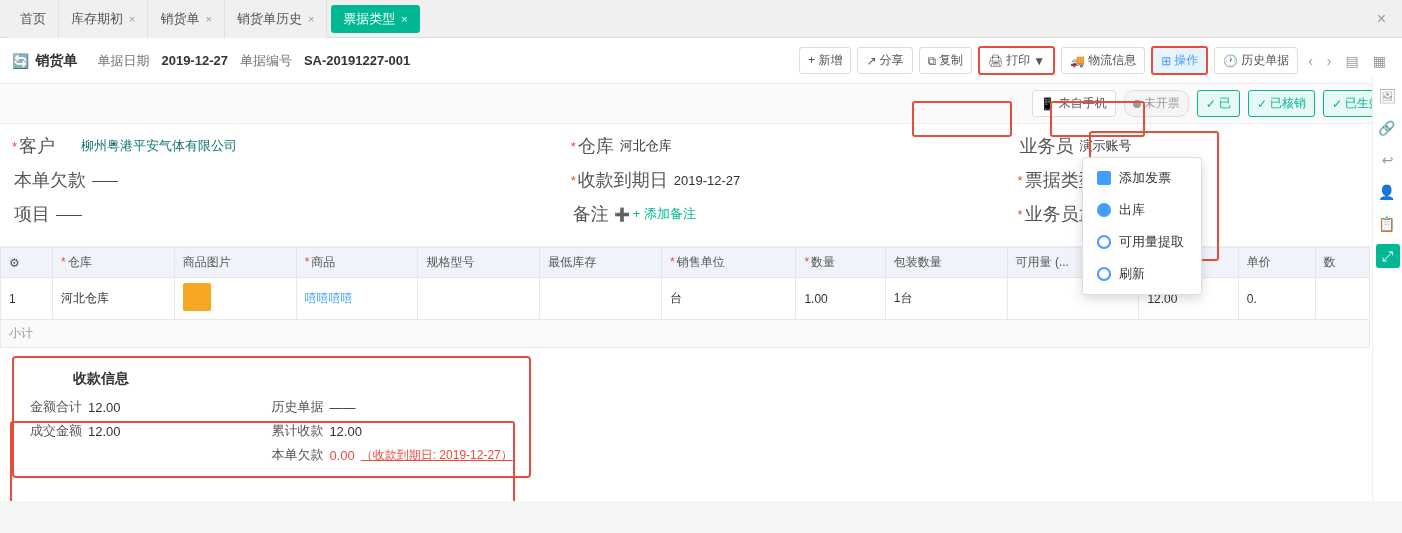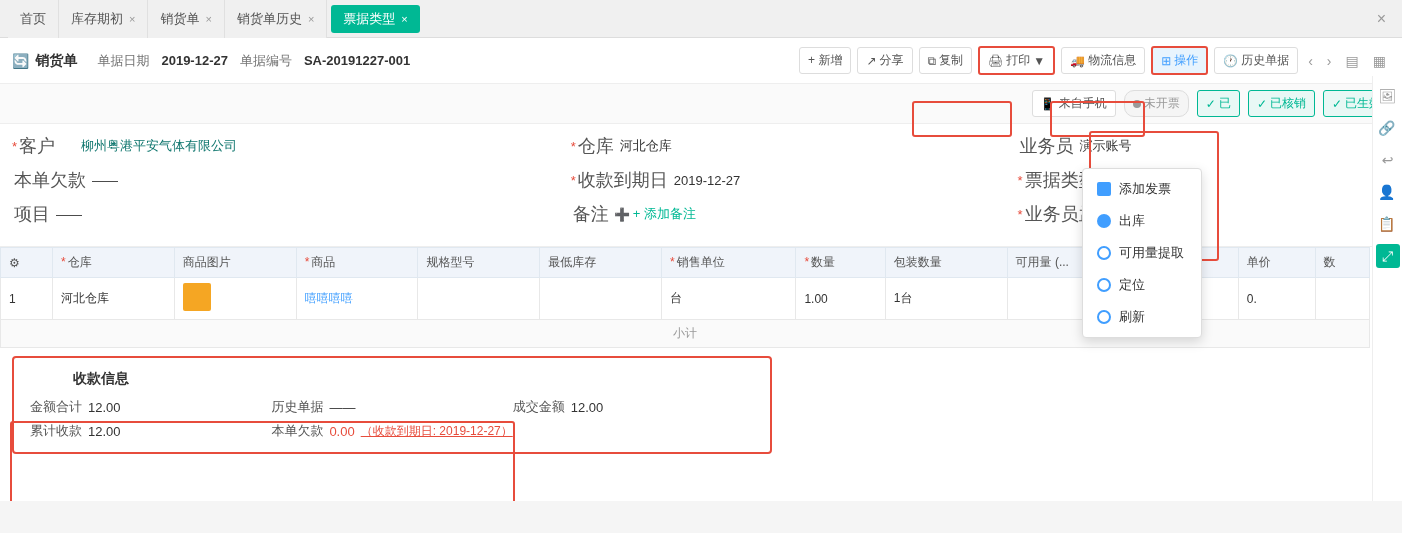--- a/index.html
+++ b/index.html
@@ -67,43 +67,43 @@
     .field-link { color: #0f766e; cursor: pointer; margin-left: 20px; }
     .field-add { color: #00b894; cursor: pointer; display: flex; align-items: center; gap: 2px; }
     table { width: 100%; border-collapse: collapse; font-size: 12px; }
     th {
       background: #f0f4fa; padding: 6px 8px; border: 1px solid #e0e8f0;
       text-align: left; white-space: nowrap; color: #555; font-weight: normal;
     }
     th .req { color: #e74c3c; margin-right: 2px; }
     td { padding: 5px 8px; border: 1px solid #e8e8e8; vertical-align: middle; white-space: nowrap; }
     tr:nth-child(even) td { background: #fafafa; }
-    .subtotal td { background: #f9f9f9; color: #999; text-align: center; }
+    .subtotal td { background: #f9f9f9; color: #999; }
 
     
     .product-img {
       width: 28px; height: 28px; background: #f5a623;
       display: inline-block; border-radius: 2px;
     }
 
     
     .payment-box {
       border: 2px solid #e74c3c; border-radius: 4px; padding: 12px 16px;
       margin: 8px 12px; display: inline-block; min-width: 480px; background: #fff;
     }
     .payment-title { font-weight: bold; font-size: 14px; margin-bottom: 10px; padding-left: 43px; }
-    .payment-grid { display: grid; grid-template-columns: 1fr 1fr 1fr; gap: 6px 0; }
+    .payment-grid { display: grid; grid-template-columns: 1fr 1fr; gap: 6px 0; }
     .payment-item { display: flex; align-items: center; gap: 6px; }
     .p-label { color: #555; font-size: 13px; }
     .p-value { color: #333; font-size: 13px; font-weight: 500; }
     .p-value.red { color: #e74c3c; }
 
     
     .dropdown-menu {
-      position: absolute; top: 130px; right: 200px; background: #fff;
+      position: absolute; top: 119px; right: 200px; background: #fff;
       border: 1px solid #ddd; border-radius: 4px; box-shadow: 0 4px 12px rgba(0,0,0,0.15);
       z-index: 100; min-width: 120px; padding: 4px 0;
     }
     .menu-item {
       display: flex; align-items: center; padding: 7px 14px; cursor: pointer;
       font-size: 13px; color: #333; gap: 8px; white-space: nowrap;
     }
     .menu-icon { width: 14px; height: 14px; display: inline-block; border-radius: 2px; }
     .menu-icon.blue-sq { background: #409eff; }
     .menu-icon.blue-circle { background: #409eff; border-radius: 50%; }
@@ -372,24 +372,20 @@
       <div class="menu-item">
         <span class="menu-icon blue-circle"></span>
         <span>出库</span>
       </div>
       <div class="menu-item">
         <span class="menu-icon outline-circle"></span>
         <span>可用量提取</span>
       </div>
       <div class="menu-item">
         <span class="menu-icon outline-circle"></span>
-        <span>定位</span>
-      </div>
-      <div class="menu-item">
-        <span class="menu-icon outline-circle"></span>
         <span>刷新</span>
       </div>
     </div>
 
     
     <div class="highlight-box" style="top: 63px; right: 390px; width: 100px; height: 36px;"></div>
     <div class="highlight-box" style="top: 63px; right: 257px; width: 95px; height: 36px;"></div>
     <div class="highlight-box" style="top: 93px; right: 183px; width: 130px; height: 130px;"></div>
     <div class="highlight-box" style="top: 383px; left: 10px; width: 505px; height: 130px;"></div>
 

